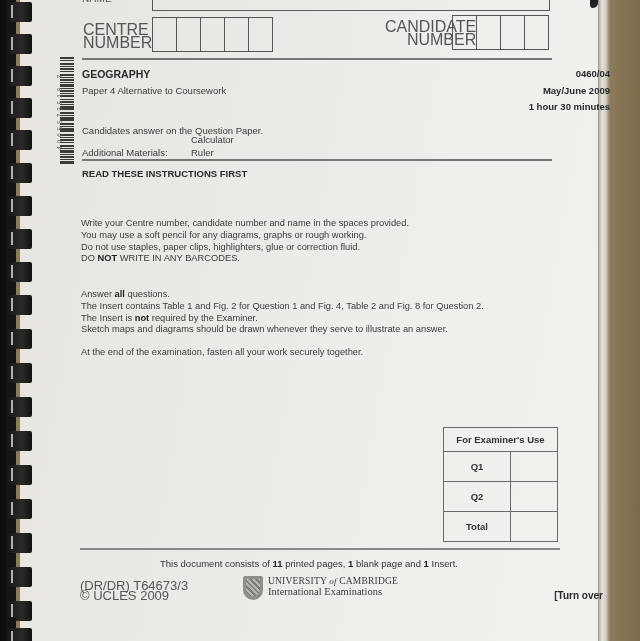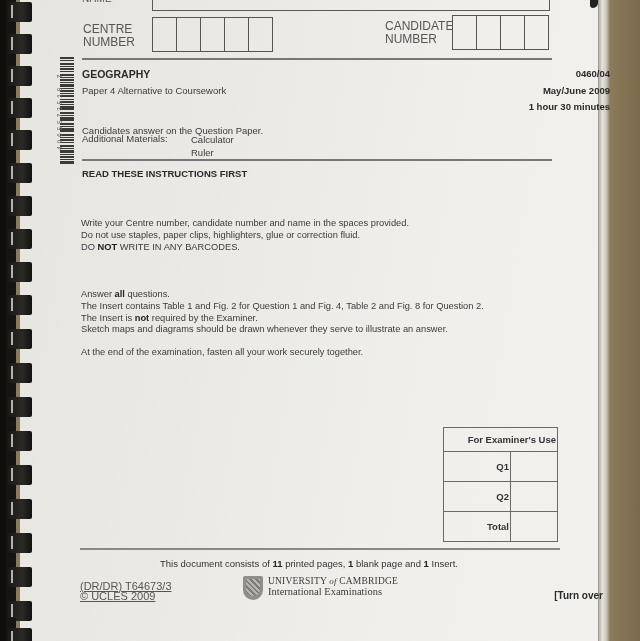--- a/index.html
+++ b/index.html
@@ -37,21 +37,21 @@
     .ring .shine {
       position: absolute; left: 11px; top: 3px; width: 2px; height: 13px; background: #d9d7d2; opacity: 0.8;
     }
     .spine {
       position: absolute; left: 0; top: 0; width: 14px; height: 641px; background: #0f0e0d;
     }
 
     
     .name-label { position: absolute; left: 82px; top: -7px; font-size: 10px; color: #555; letter-spacing: 0.3px; }
     .name-box { position: absolute; left: 152px; top: -4px; width: 396px; height: 14px; border: 1px solid #5a5a5a; border-top: none; }
-    .field-label { position: absolute; font-size: 12px; line-height: 13px; color: #555; }
+    .field-label { position: absolute; font-size: 16px; line-height: 13px; color: #555; }
     .digit-boxes { position: absolute; display: flex; border: 1px solid #555; height: 33px; }
     .digit-boxes .cell { width: 23px; border-right: 1px solid #555; }
     .digit-boxes .cell:last-child { border-right: none; }
 
     .rule { position: absolute; height: 1.5px; background: #777; }
 
     
     .barcode { position: absolute; left: 52px; top: 57px; width: 22px; height: 110px; }
     .barcode .bars {
       position: absolute; left: 8px; top: 0; width: 14px; height: 110px;
@@ -60,42 +60,42 @@
     .barcode .digits {
       position: absolute; left: -46px; top: 50px; width: 110px; height: 8px;
       transform: rotate(-90deg); font-size: 6.5px; color: #666; letter-spacing: 2.6px; text-align: center;
       font-family: "Liberation Mono", monospace;
     }
 
     .subject { position: absolute; left: 82px; top: 68px; font-size: 10.5px; font-weight: bold; color: #2a2a2a; }
     .paper { position: absolute; left: 82px; top: 85px; font-size: 9.5px; color: #3a3a3a; }
     .right-info { position: absolute; right: 30px; text-align: right; font-size: 9.5px; font-weight: bold; color: #2a2a2a; }
     .answer-on { position: absolute; left: 82px; top: 117px; font-size: 9.5px; color: #3a3a3a; margin-top: 8px; }
-    .materials-label { position: absolute; left: 82px; top: 133px; font-size: 9.5px; color: #3a3a3a; }
+    .materials-label { position: absolute; left: 82px; top: 147px; font-size: 9.5px; color: #3a3a3a; }
     .materials { position: absolute; left: 191px; top: 133px; font-size: 9.5px; color: #3a3a3a; line-height: 13px; }
 
     .instr-heading { position: absolute; left: 82px; top: 168px; font-size: 9.5px; font-weight: bold; color: #2a2a2a; }
     .instr-block { position: absolute; left: 81px; font-size: 9.3px; line-height: 11.8px; color: #3b3b3b; margin-top: 30px; }
     .instr-block div { white-space: nowrap; }
     .instr-block b { color: #222; }
 
     
     .exam-table {
       position: absolute; left: 443px; top: 427px; width: 115px; border-collapse: collapse;
       font-size: 9.5px; color: #333;
     }
-    .exam-table td { border: 1px solid #6a6a6a; text-align: right; font-weight: bold; }
+    .exam-table td { border: 1px solid #6a6a6a; text-align: center; font-weight: bold; }
     .exam-table .head td { height: 21px; }
     .exam-table .row td { height: 27px; }
     .exam-table .row td.blank { width: 44px; }
 
     .footer-rule { position: absolute; left: 80px; top: 548px; width: 480px; height: 1.5px; background: #888; }
     .consists { position: absolute; left: 160px; top: 558px; font-size: 9.5px; color: #333; }
     .consists b { color: #222; }
-    .code { position: absolute; left: 80px; top: 581px; font-size: 11px; line-height: 10px; color: #555; text-decoration: underline; }
+    .code { position: absolute; left: 80px; top: 581px; font-size: 13px; line-height: 10px; color: #555; }
     .crest {
       position: absolute; left: 243px; top: 576px; width: 20px; height: 24px;
       background: #8f8e8a; border-radius: 2px 2px 10px 10px;
     }
     .crest::after {
       content: ""; position: absolute; left: 3px; top: 3px; width: 14px; height: 17px;
       background: repeating-linear-gradient(45deg, #b7b5b0 0 2px, #7d7c78 2px 4px); border-radius: 1px 1px 8px 8px;
     }
     .univ { position: absolute; left: 268px; top: 576px; font-family: "Liberation Serif", serif; color: #3a3a3a; }
     .univ .l1 { font-size: 9.5px; letter-spacing: 0.2px; }
@@ -225,21 +225,21 @@
   <div>NUMBER</div>
 </div>
 <div class="digit-boxes" style="left:152px; top:17px;">
   <div class="cell"></div>
   <div class="cell"></div>
   <div class="cell"></div>
   <div class="cell"></div>
   <div class="cell"></div>
 </div>
 
-<div class="field-label" style="left:385px; top:20px;">
+<div class="field-label" style="left:385px; top:20px;text-align:right;">
   <div>CANDIDATE</div>
   <div>NUMBER</div>
 </div>
 <div class="digit-boxes" style="left:452px; top:15px;">
   <div class="cell"></div>
   <div class="cell"></div>
   <div class="cell"></div>
   <div class="cell"></div>
 </div>
 
@@ -262,20 +262,21 @@
   <div>Calculator</div>
   <div>Ruler</div>
 </div>
 
 <div class="rule" style="left:82px; top:159px; width:470px;"></div>
 
 <div class="instr-heading">READ THESE INSTRUCTIONS FIRST</div>
 
 <div class="instr-block" style="top:188px;">
   <div>Write your Centre number, candidate number and name in the spaces provided.</div>
+  <div>You may use a soft pencil for any diagrams, graphs or rough working.</div>
   <div>Do not use staples, paper clips, highlighters, glue or correction fluid.</div>
   <div><span>DO </span><b>NOT</b><span> WRITE IN ANY BARCODES.</span></div>
 </div>
 
 <div class="instr-block" style="top:259px;">
   <div><span>Answer </span><b>all</b><span> questions.</span></div>
   <div>The Insert contains Table 1 and Fig. 2 for Question 1 and Fig. 4, Table 2 and Fig. 8 for Question 2.</div>
   <div><span>The Insert is </span><b>not</b><span> required by the Examiner.</span></div>
   <div>Sketch maps and diagrams should be drawn whenever they serve to illustrate an answer.</div>
 </div>

